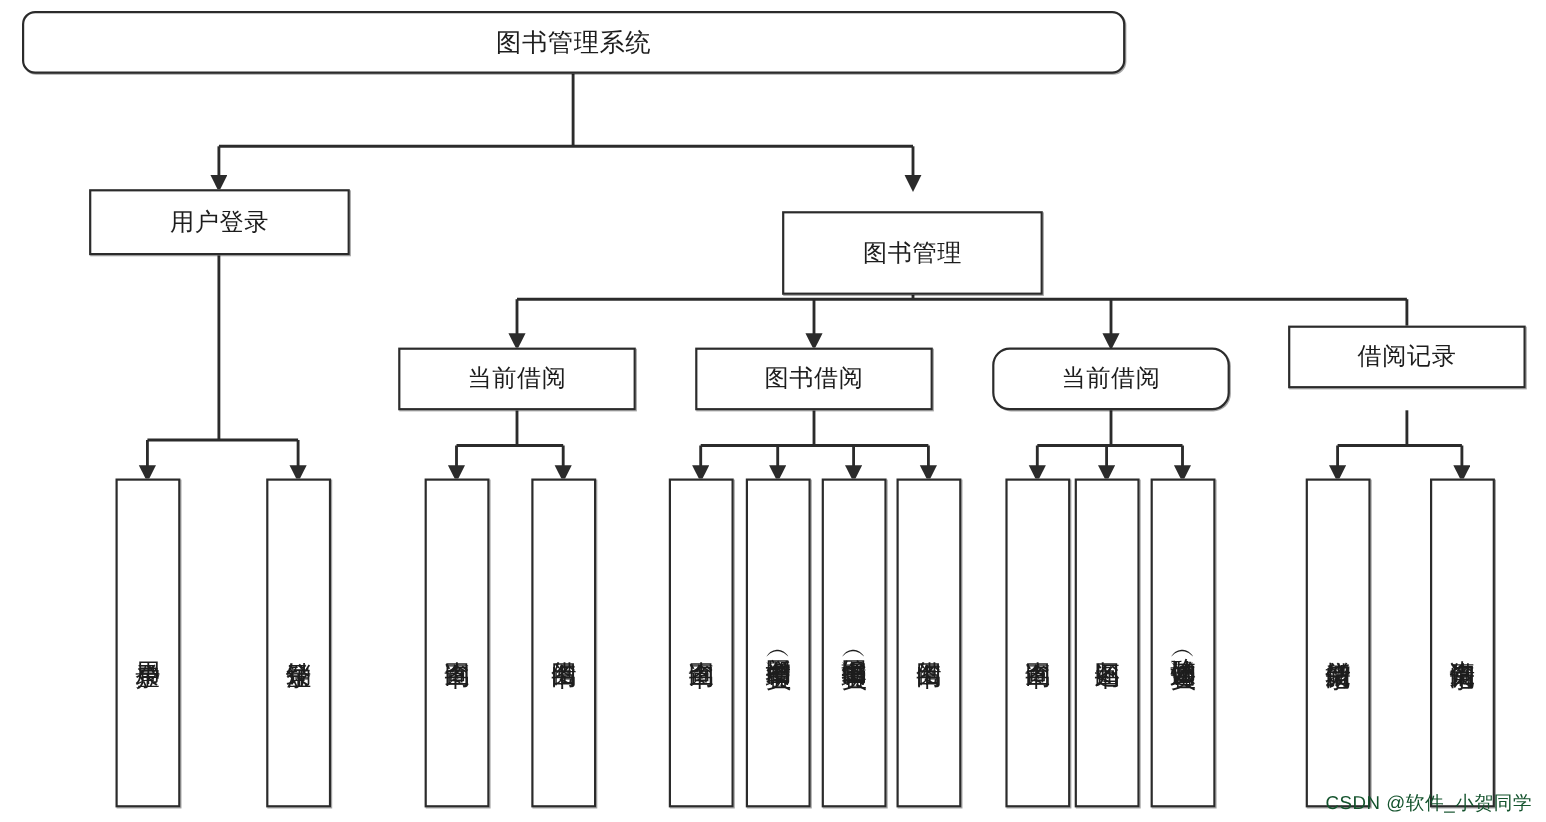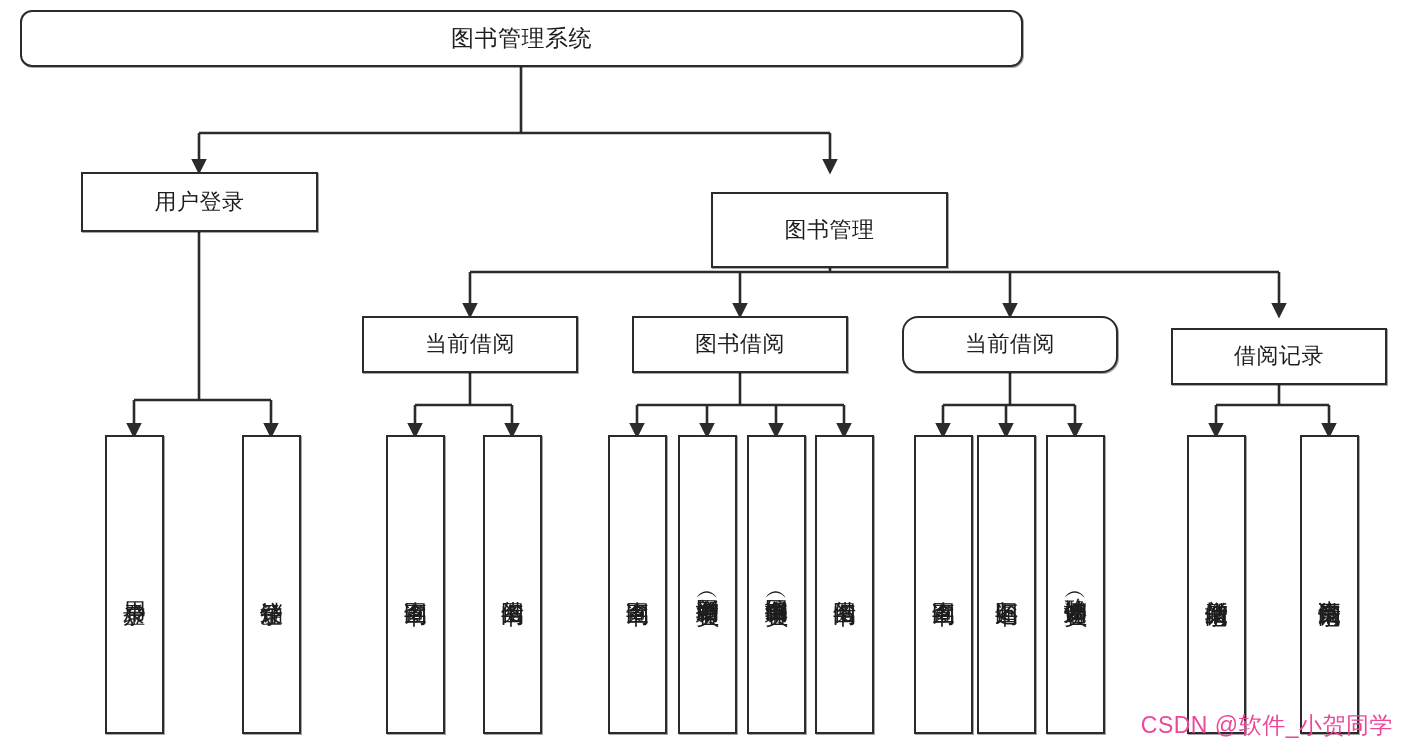--- a/index.html
+++ b/index.html
@@ -63,22 +63,22 @@
     text-orientation: upright;
     font-size: 23px;
     line-height: 1.18;
     letter-spacing: 1px;
     max-height: 268px;
   }
   #watermark {
     position: absolute;
     right: 12px;
     bottom: 6px;
-    font-size: 23px;
-    color: #ec4899;
+    font-size: 17px;
+    color: #14532d;
     letter-spacing: 0.5px;
     z-index: 5;
     white-space: nowrap;
     font-family: "Liberation Sans", "DejaVu Sans", sans-serif;
   }
 </style>
 </head>
 <body>
 
 <div id="canvas">
@@ -146,21 +146,21 @@
 
   <div class="node h" style="left:362px; top:316px; width:216px; height:57px;">
     <span class="label">当前借阅</span>
   </div>
   <div class="node h" style="left:632px; top:316px; width:216px; height:57px;">
     <span class="label">图书借阅</span>
   </div>
   <div class="node h" style="left:902px; top:316px; width:216px; height:57px;border-radius:16px;">
     <span class="label">当前借阅</span>
   </div>
-  <div class="node h" style="left:1171px; top:328px; width:216px; height:57px;">
+  <div class="node h" style="left:1171px; top:296px; width:216px; height:57px;">
     <span class="label">借阅记录</span>
   </div>
 
   <div class="node v" style="left:105px; top:435px; width:59px; height:299px;">
     <span class="label">用户登录</span>
   </div>
   <div class="node v" style="left:242px; top:435px; width:59px; height:299px;">
     <span class="label">注销登录</span>
   </div>
 

